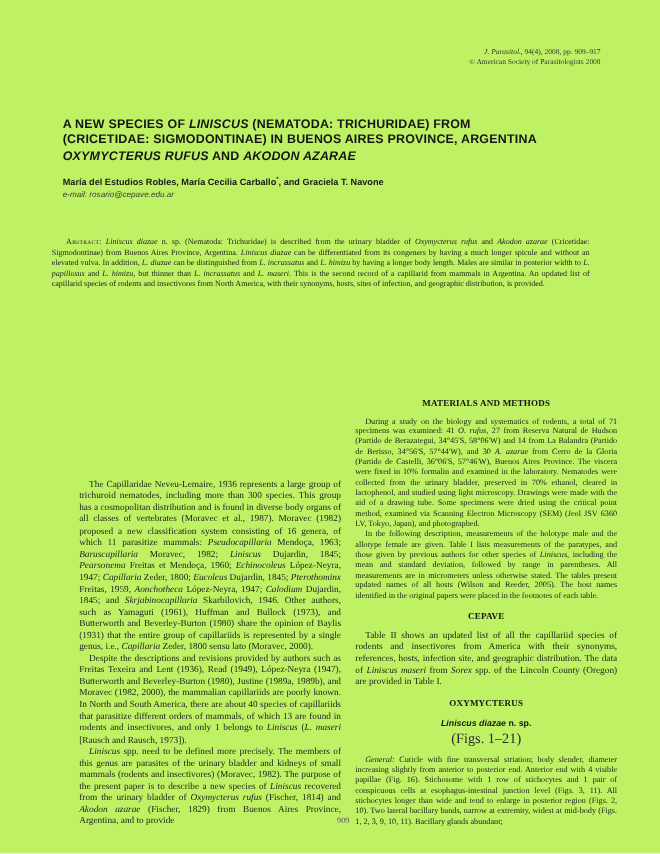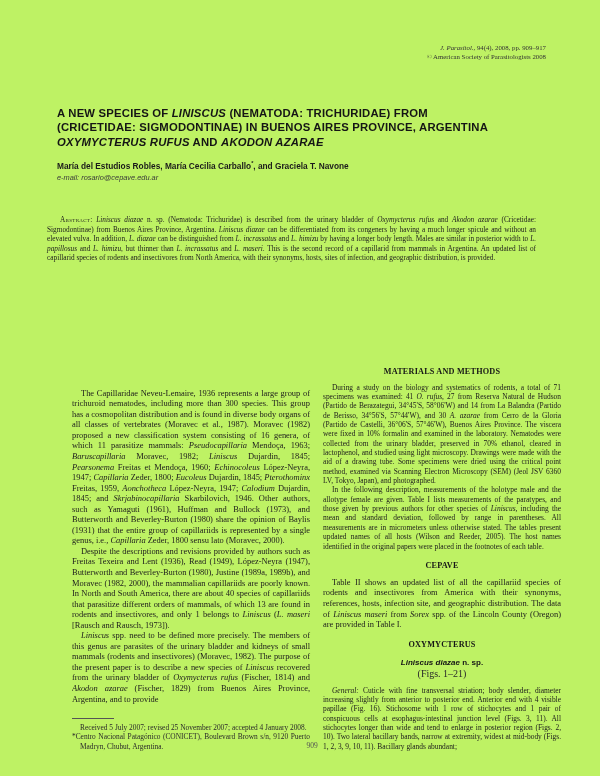--- a/index.html
+++ b/index.html
@@ -48,21 +48,21 @@
   .sec-heading{
     font-family:Liberation Serif, serif;font-weight:bold;
     font-size:8.2px;text-align:center;margin:10px 0 7px 0;color:#161616;
     letter-spacing:0.2px;
   }
   .species-heading{
     font-family:"Liberation Sans", sans-serif;font-weight:bold;
     font-size:8px;text-align:center;margin:9px 0 1px 0;color:#161616;
   }
   .figs-line{
-    font-size:10px;text-align:center;margin:0 0 7px 0;color:#2a2a2a;
+    font-size:13px;text-align:center;margin:0 0 7px 0;color:#2a2a2a;
   }
   .footnote-block{margin-top:14px;}
   .fn-rule{width:42px;border-top:1px solid #555;margin:0 0 4px 0;}
   .footnote{
     margin:0;font-size:7.4px;line-height:9.3px;text-align:justify;color:#2a2a2a;
   }
   .footnote.first{text-indent:8px;}
   .footnote.hanging{padding-left:8px;text-indent:-8px;}
   .page-number{
     position:absolute;bottom:26px;left:12px;width:100%;text-align:center;
@@ -92,25 +92,20 @@
   </div>
 
   <p class="abstract"><span class="sc">Abstract:</span><span>  </span><span style="font-style: italic;">Liniscus diazae</span><span> n. sp. (Nematoda: Trichuridae) is described from the urinary bladder of </span><span style="font-style: italic;">Oxymycterus rufus</span><span> and </span><span style="font-style: italic;">Akodon azarae</span><span> (Cricetidae: Sigmodontinae) from Buenos Aires Province, Argentina. </span><span style="font-style: italic;">Liniscus diazae</span><span> can be differentiated from its congeners by having a much longer spicule and without an elevated vulva. In addition, </span><span style="font-style: italic;">L. diazae</span><span> can be distinguished from </span><span style="font-style: italic;">L. incrassatus</span><span> and </span><span style="font-style: italic;">L. himizu</span><span> by having a longer body length. Males are similar in posterior width to </span><span style="font-style: italic;">L. papillosus</span><span> and </span><span style="font-style: italic;">L. himizu</span><span>, but thinner than </span><span style="font-style: italic;">L. incrassatus</span><span> and </span><span style="font-style: italic;">L. maseri</span><span>. This is the second record of a capillarid from mammals in Argentina. An updated list of capillarid species of rodents and insectivores from North America, with their synonyms, hosts, sites of infection, and geographic distribution, is provided.</span></p>
 
   <div class="columns">
 
     <div class="col">
       <p class="para"><span>The Capillaridae Neveu-Lemaire, 1936 represents a large group of trichuroid nematodes, including more than 300 species. This group has a cosmopolitan distribution and is found in diverse body organs of all classes of vertebrates (Moravec et al., 1987). Moravec (1982) proposed a new classification system consisting of 16 genera, of which 11 parasitize mammals: </span><span style="font-style: italic;">Pseudocapillaria</span><span> Mendoça, 1963; </span><span style="font-style: italic;">Baruscapillaria</span><span> Moravec, 1982; </span><span style="font-style: italic;">Liniscus</span><span> Dujardin, 1845; </span><span style="font-style: italic;">Pearsonema</span><span> Freitas et Mendoça, 1960; </span><span style="font-style: italic;">Echinocoleus</span><span> López-Neyra, 1947; </span><span style="font-style: italic;">Capillaria</span><span> Zeder, 1800; </span><span style="font-style: italic;">Eucoleus</span><span> Dujardin, 1845; </span><span style="font-style: italic;">Pterothominx</span><span> Freitas, 1959, </span><span style="font-style: italic;">Aonchotheca</span><span> López-Neyra, 1947; </span><span style="font-style: italic;">Calodium</span><span> Dujardin, 1845; and </span><span style="font-style: italic;">Skrjabinocapillaria</span><span> Skarbilovich, 1946. Other authors, such as Yamaguti (1961), Huffman and Bullock (1973), and Butterworth and Beverley-Burton (1980) share the opinion of Baylis (1931) that the entire group of capillariids is represented by a single genus, i.e., </span><span style="font-style: italic;">Capillaria</span><span> Zeder, 1800 sensu lato (Moravec, 2000).</span></p>
       <p class="para"><span>Despite the descriptions and revisions provided by authors such as Freitas Texeira and Lent (1936), Read (1949), López-Neyra (1947), Butterworth and Beverley-Burton (1980), Justine (1989a, 1989b), and Moravec (1982, 2000), the mammalian capillariids are poorly known. In North and South America, there are about 40 species of capillariids that parasitize different orders of mammals, of which 13 are found in rodents and insectivores, and only 1 belongs to </span><span style="font-style: italic;">Liniscus</span><span> (</span><span style="font-style: italic;">L. maseri</span><span> [Rausch and Rausch, 1973]).</span></p>
       <p class="para"><span style="font-style: italic;">Liniscus</span><span> spp. need to be defined more precisely. The members of this genus are parasites of the urinary bladder and kidneys of small mammals (rodents and insectivores) (Moravec, 1982). The purpose of the present paper is to describe a new species of </span><span style="font-style: italic;">Liniscus</span><span> recovered from the urinary bladder of </span><span style="font-style: italic;">Oxymycterus rufus</span><span> (Fischer, 1814) and </span><span style="font-style: italic;">Akodon azarae</span><span> (Fischer, 1829) from Buenos Aires Province, Argentina, and to provide</span></p>
-      <div class="footnote-block">
-        <div class="fn-rule"></div>
-        <p class="footnote first">Received 5 July 2007; revised 25 November 2007; accepted 4 January 2008.</p>
-        <p class="footnote hanging">*Centro Nacional Patagónico (CONICET), Boulevard Brown s/n, 9120 Puerto Madryn, Chubut, Argentina.</p>
-      </div>
     </div>
 
     <div class="col">
       <div class="sec-heading">MATERIALS AND METHODS</div>
       <p class="para small"><span>During a study on the biology and systematics of rodents, a total of 71 specimens was examined: 41 </span><span style="font-style: italic;">O. rufus</span><span>, 27 from Reserva Natural de Hudson (Partido de Berazategui, 34°45'S, 58°06'W) and 14 from La Balandra (Partido de Berisso, 34°56'S, 57°44'W), and 30 </span><span style="font-style: italic;">A. azarae</span><span> from Cerro de la Gloria (Partido de Castelli, 36°06'S, 57°46'W), Buenos Aires Province. The viscera were fixed in 10% formalin and examined in the laboratory. Nematodes were collected from the urinary bladder, preserved in 70% ethanol, cleared in lactophenol, and studied using light microscopy. Drawings were made with the aid of a drawing tube. Some specimens were dried using the critical point method, examined via Scanning Electron Microscopy (SEM) (Jeol JSV 6360 LV, Tokyo, Japan), and photographed.</span></p>
       <p class="para small"><span>In the following description, measurements of the holotype male and the allotype female are given. Table I lists measurements of the paratypes, and those given by previous authors for other species of </span><span style="font-style: italic;">Liniscus</span><span>, including the mean and standard deviation, followed by range in parentheses. All measurements are in micrometers unless otherwise stated. The tables present updated names of all hosts (Wilson and Reeder, 2005). The host names identified in the original papers were placed in the footnotes of each table.</span></p>
       <div class="sec-heading">CEPAVE</div>
       <p class="para"><span>Table II shows an updated list of all the capillariid species of rodents and insectivores from America with their synonyms, references, hosts, infection site, and geographic distribution. The data of </span><span style="font-style: italic;">Liniscus maseri</span><span> from </span><span style="font-style: italic;">Sorex</span><span> spp. of the Lincoln County (Oregon) are provided in Table I.</span></p>
       <div class="sec-heading">OXYMYCTERUS</div>
       <div class="species-heading"><span style="font-style: italic; font-weight: bold;">Liniscus diazae</span><span style="font-weight: bold;"> n. sp.</span></div>

